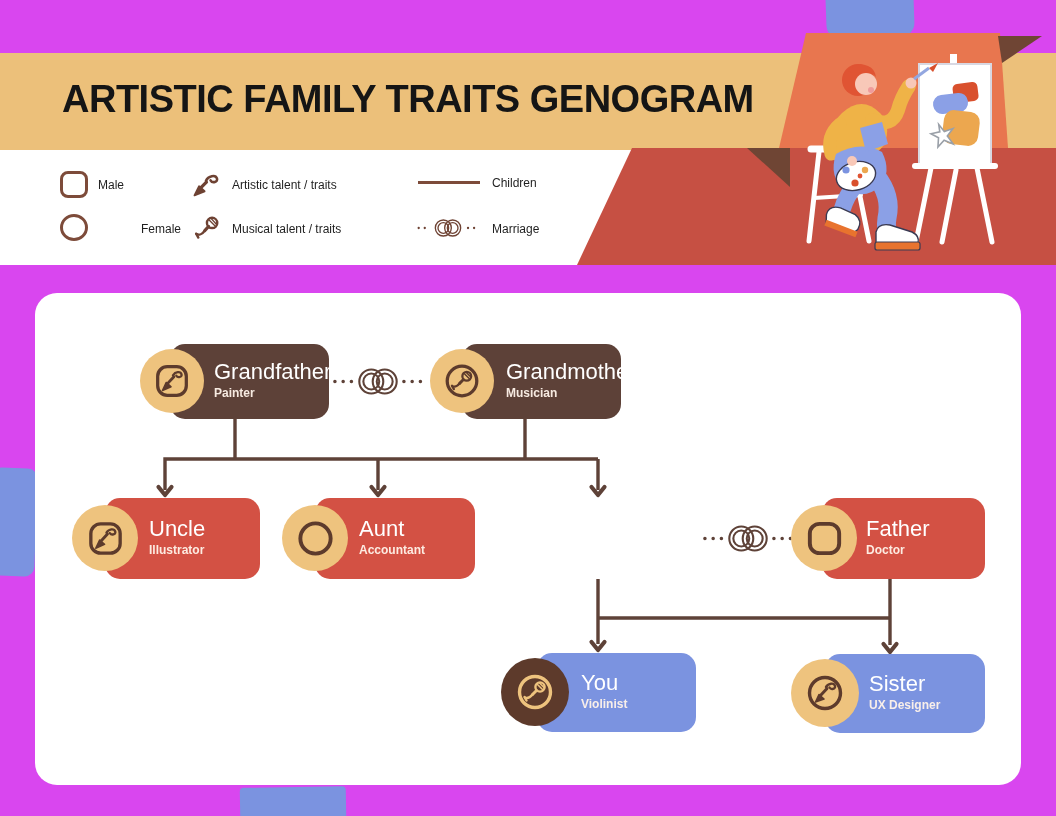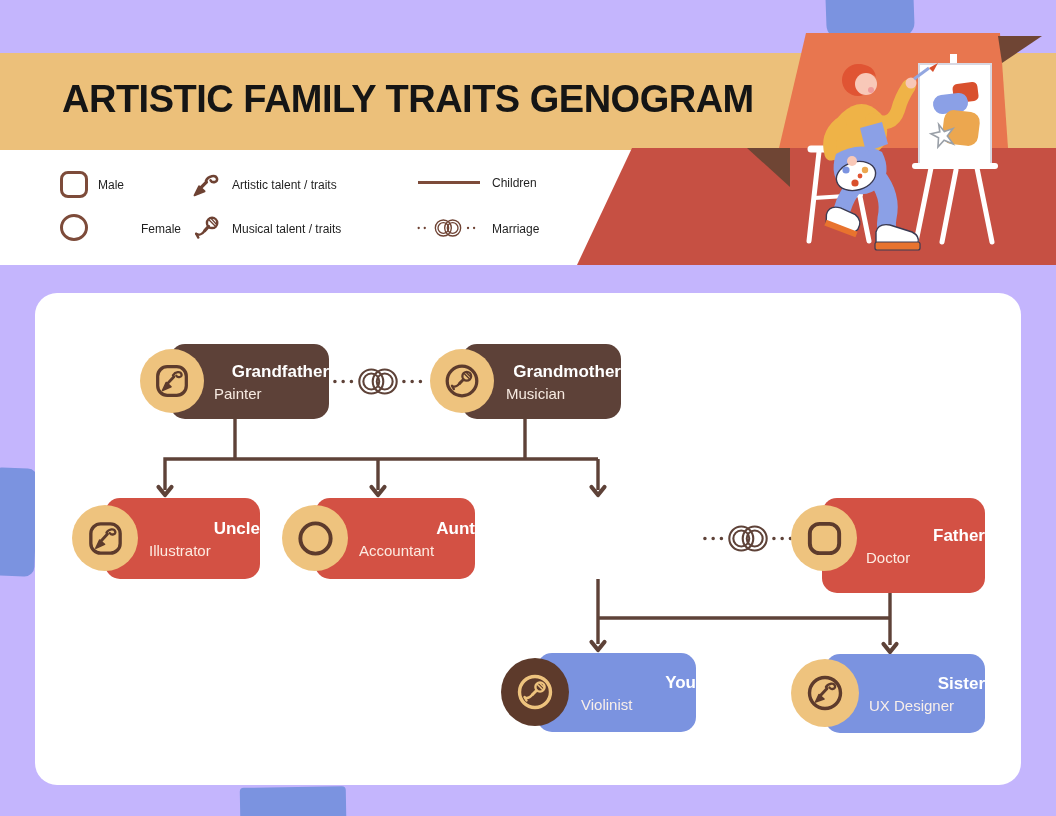--- a/index.html
+++ b/index.html
@@ -1,17 +1,17 @@
 <!DOCTYPE html>
 <html><head>
 <meta charset="utf-8">
 <style>
   html,body{margin:0;padding:0;}
   body{width:1056px;height:816px;overflow:hidden;font-family:"Liberation Sans",sans-serif;}
-  #page{position:relative;width:1056px;height:816px;background:#c4b5fd;overflow:hidden;}
+  #page{position:relative;width:1056px;height:816px;background:#d946ef;overflow:hidden;}
   .abs{position:absolute;}
 
   
   .blob{background:#7b93e0;}
   #blob-top{left:826px;top:-14px;width:88px;height:52px;border-radius:10px 10px 14px 14px;transform:rotate(-2deg);}
   #blob-left{left:-10px;top:468px;width:46px;height:108px;border-radius:10px;transform:rotate(2deg);}
   #blob-bottom{left:240px;top:787px;width:106px;height:32px;border-radius:4px 4px 0 0;transform:rotate(-1deg);}
 
   
   #gold-band{left:0;top:53px;width:1056px;height:97px;background:#ecc07a;}
@@ -30,22 +30,22 @@
 
   .legend-label{font-size:12px;color:#1f1f1f;line-height:16px;}
   .lg-shape{box-sizing:border-box;border:3px solid #7d4b3a;}
 
   
   #card{left:35px;top:293px;width:986px;height:492px;background:#ffffff;border-radius:22px;}
 
   
   .node{position:absolute;}
   .nbox{position:absolute;border-radius:15px;display:flex;flex-direction:column;justify-content:center;gap:2px;padding-left:44px;box-sizing:border-box;}
-  .nbox .nm{font-size:17px;font-weight:700;color:#ffffff;line-height:21px;text-align:right;}
-  .nbox .role{font-size:15px;font-weight:400;color:rgba(255,243,234,0.95);line-height:19px;}
+  .nbox .nm{font-size:22px;font-weight:400;color:#ffffff;line-height:21px;}
+  .nbox .role{font-size:12px;font-weight:700;color:rgba(255,243,234,0.95);line-height:19px;}
   .gen1{background:#5d4138;}
   .gen2{background:#d35144;}
   .gen3{background:#7b93e0;}
   .badge{position:absolute;border-radius:50%;display:flex;align-items:center;justify-content:center;}
   .badge-gold{background:#eec37e;color:#5d3b2c;}
   .badge-dark{background:#5d3a2b;color:#eec37e;}
   svg{display:block;}
 </style>
 </head>
 <body>
@@ -249,21 +249,21 @@
     </div>
     <div class="badge badge-gold" style="left:0;top:7px;width:66px;height:66px;">
       <svg viewBox="0 0 44 44" width="43" height="43" stroke="currentColor" fill="none">
         <circle cx="22" cy="22" r="15.5" stroke-width="4"></circle>
       </svg>
     </div>
   </div>
 
 
   <div class="node" style="left:791px;top:498px;width:194px;height:81px;">
-    <div class="nbox gen2" style="left:31px;top:0;width:163px;height:95px;">
+    <div class="nbox gen2" style="left:31px;top:0;width:163px;height:81px;">
       <div class="nm">Father</div>
       <div class="role">Doctor</div>
     </div>
     <div class="badge badge-gold" style="left:0;top:7px;width:66px;height:66px;">
       <svg viewBox="0 0 44 44" width="43" height="43" stroke="currentColor" fill="none">
         <rect x="7" y="7" width="30" height="30" rx="10" stroke-width="4"></rect>
       </svg>
     </div>
   </div>
 

